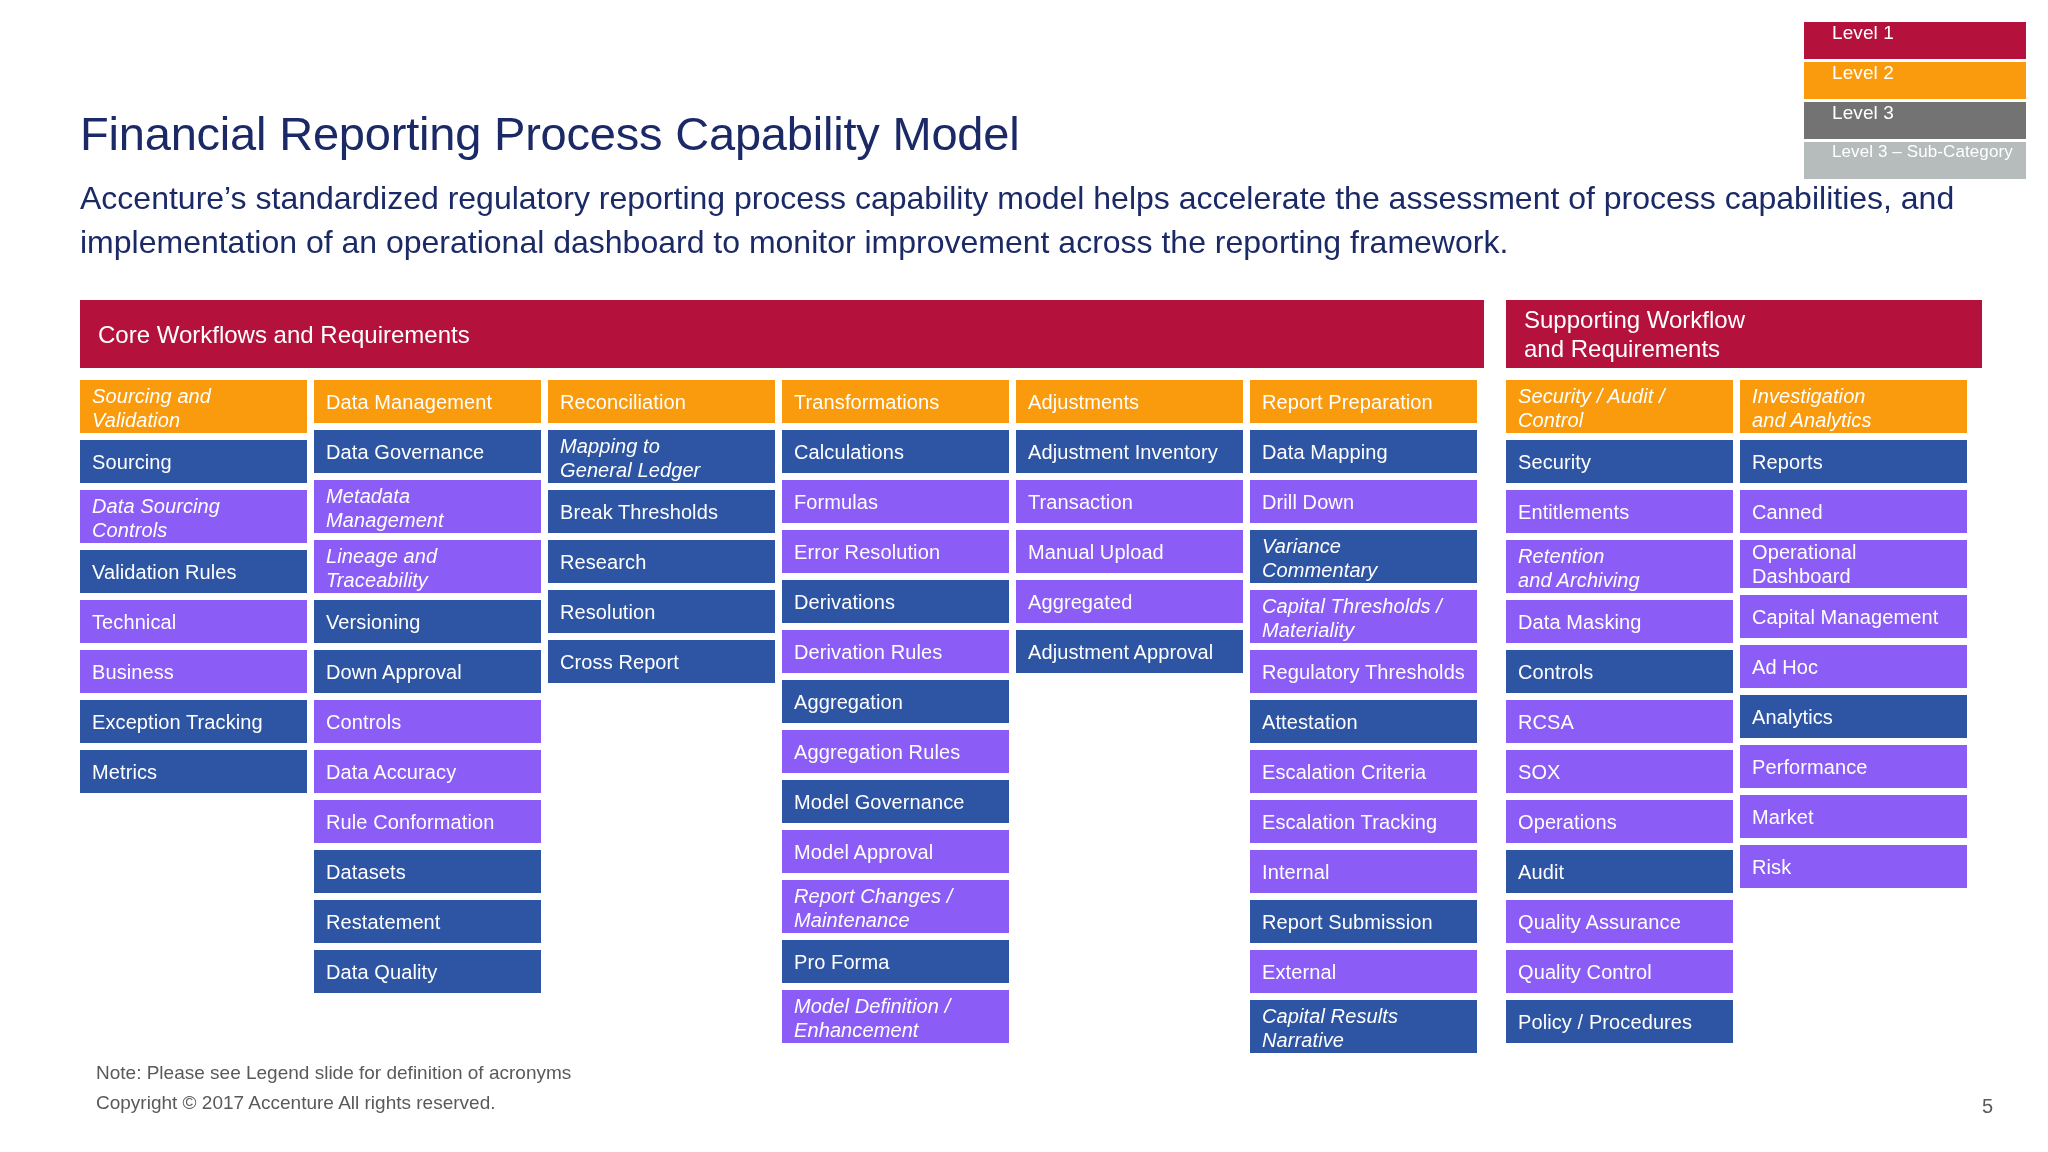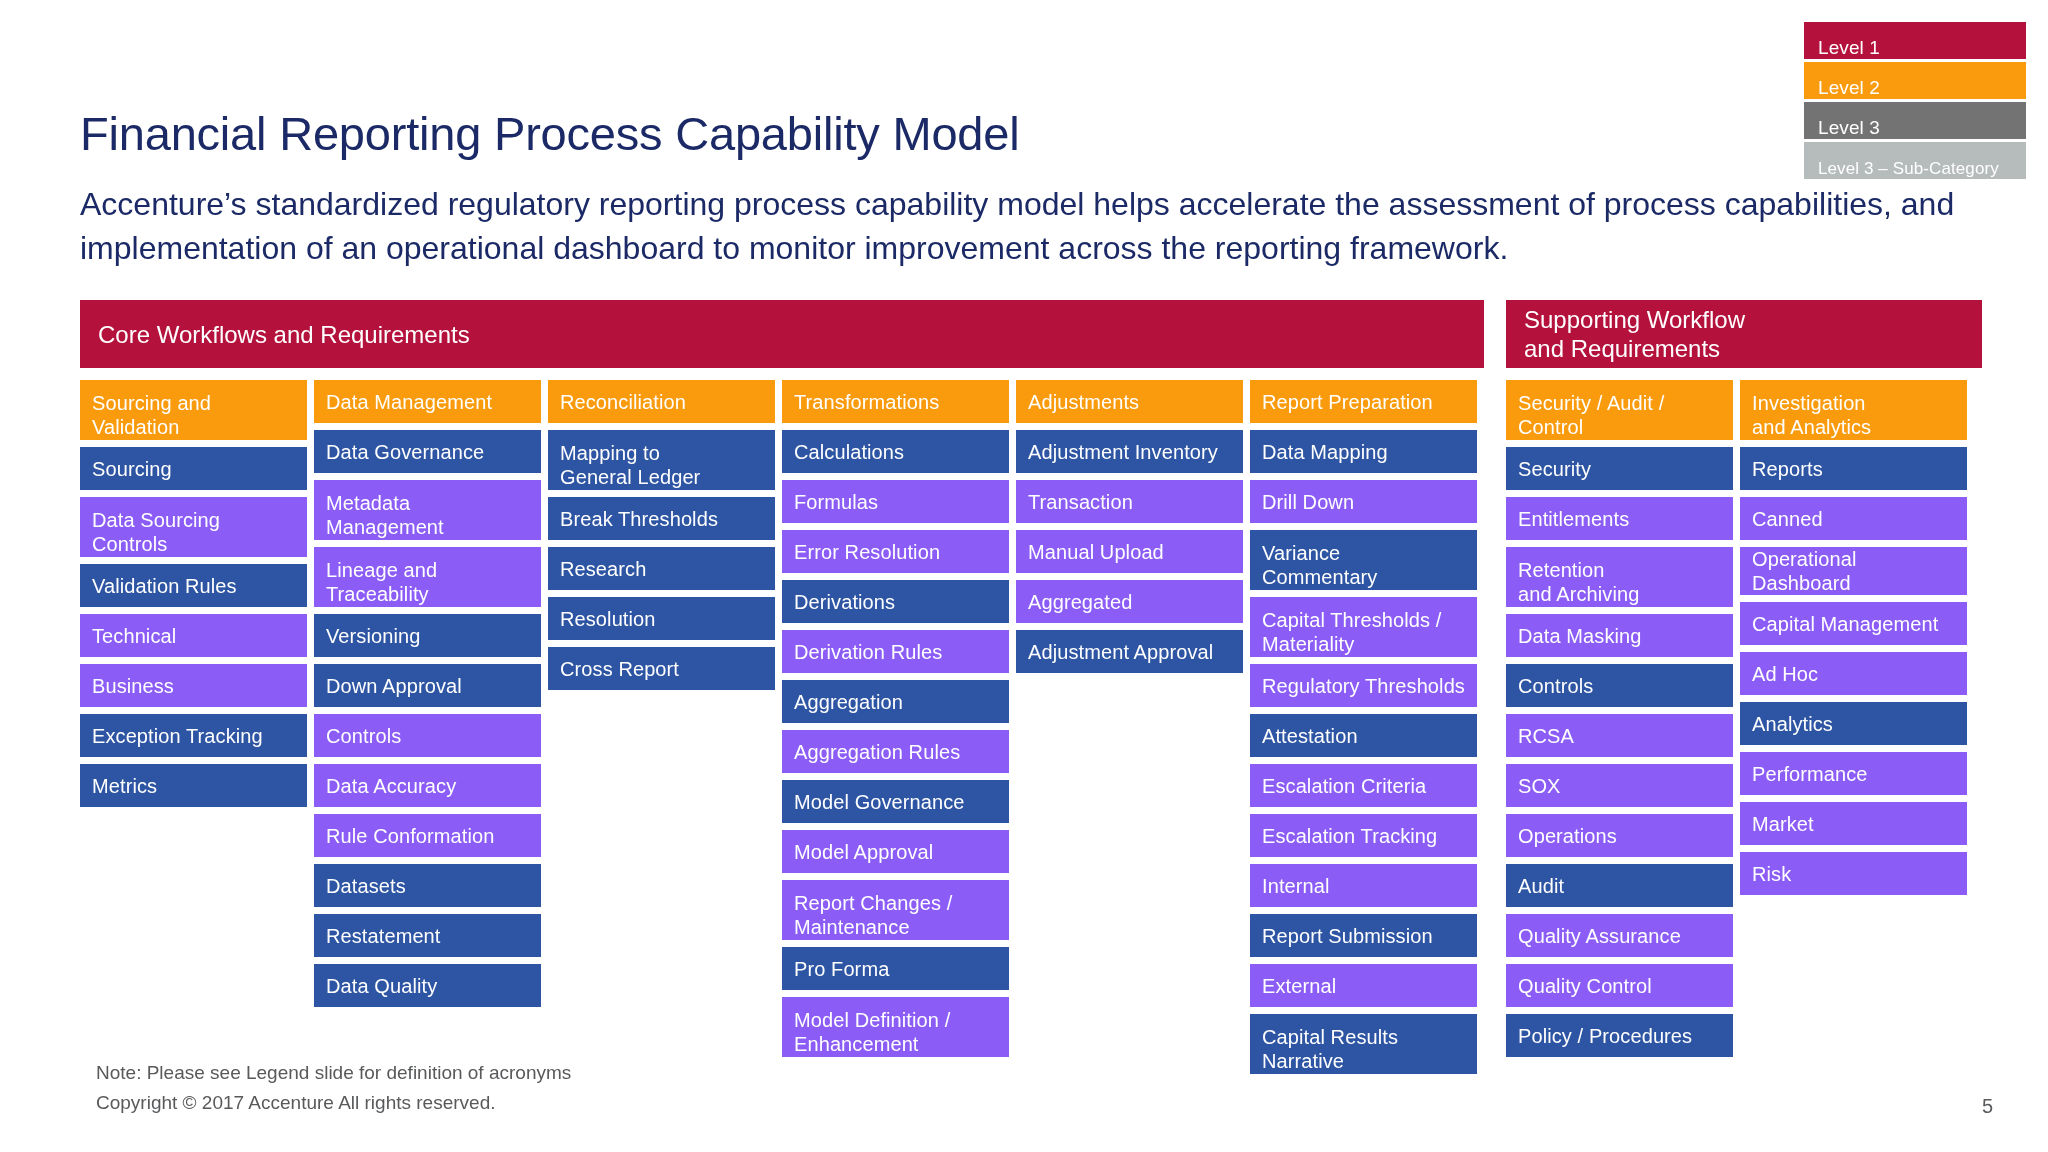--- a/index.html
+++ b/index.html
@@ -21,22 +21,22 @@
     top: 22px;
     right: 22px;
     width: 222px;
     display: flex;
     flex-direction: column;
     gap: 3px;
   }
   .legend-row {
     height: 37px;
     display: flex;
-    align-items: flex-end;
-    padding-left: 14px;
+    align-items: flex-start;
+    padding-left: 28px;
     color: #ffffff;
     font-size: 19px;
     box-sizing: border-box;
     letter-spacing: .1px;
   }
   .legend-l1 { background: #b4123c; }
   .legend-l2 { background: #f99b0c; }
   .legend-l3 { background: #737373; }
   .legend-l3s { background: #b6bcbb; font-size: 17px; }
 
@@ -47,21 +47,21 @@
     top: 106px;
     font-size: 47px;
     color: #1b2a66;
     font-weight: 400;
     letter-spacing: -0.2px;
     white-space: nowrap;
   }
   #subtitle {
     position: absolute;
     left: 80px;
-    top: 182px;
+    top: 176px;
     width: 1900px;
     font-size: 32px;
     line-height: 44px;
     color: #1b2a66;
     font-weight: 400;
   }
 
   
   #board {
     position: absolute;
@@ -99,21 +99,21 @@
     box-sizing: border-box;
     color: #ffffff;
     padding: 0 12px;
     display: flex;
     align-items: center;
     font-size: 20px;
     line-height: 24px;
     min-height: 43px;
     letter-spacing: .1px;
   }
-  .cell.two-line { min-height: 43px; padding-top: 11px; padding-bottom: 1px; }
+  .cell.two-line { min-height: 43px; padding-top: 4px; padding-bottom: 1px; font-style: italic; }
   .lvl2 { background: #f99b0c; }
   .lvl3 { background: #2d55a3; }
   .lvl3s { background: #8b5cf6; }
 
   
   #footer {
     position: absolute;
     left: 96px;
     bottom: 34px;
     font-size: 19px;

